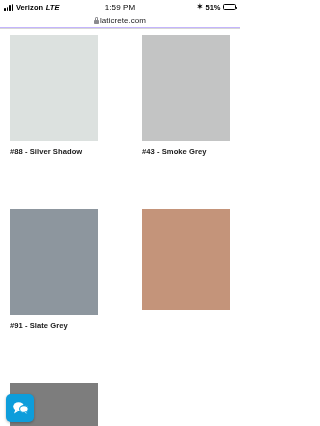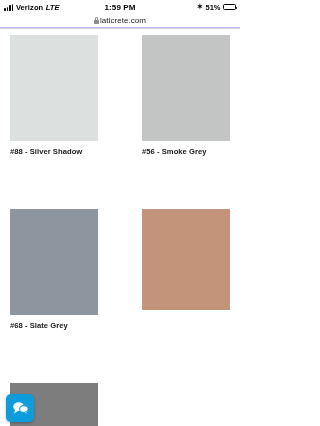--- a/index.html
+++ b/index.html
@@ -24,21 +24,21 @@
 
   .signal { display: flex; align-items: flex-end; gap: 1px; height: 7px; }
   .signal i { display: block; width: 1.6px; background: #000; border-radius: .4px; }
   .signal i:nth-child(1) { height: 2.5px; }
   .signal i:nth-child(2) { height: 4px; }
   .signal i:nth-child(3) { height: 5.5px; }
   .signal i:nth-child(4) { height: 7px; }
 
   .carrier { font-size: 7.5px; letter-spacing: .1px; }
   .lte { font-size: 7.5px; letter-spacing: .1px; font-style: italic; }
-  .clock { font-size: 8px; font-weight: bold; letter-spacing: .1px; }
+  .clock { font-size: 8px; font-weight: normal; letter-spacing: .1px; }
   .bt { font-size: 7.5px; line-height: 1; }
   .batt-pct { font-size: 7.5px; }
   .batt-shell {
     width: 13px; height: 6.5px; border: .8px solid #000; border-radius: 1.6px;
     position: relative; padding: .8px;
   }
   .batt-fill { height: 100%; background: #000; border-radius: .5px; }
   .batt-shell::after {
     content: ""; position: absolute; right: -2.2px; top: 1.8px;
     width: 1.3px; height: 2.6px; background: #000; border-radius: 0 .8px .8px 0;
@@ -140,27 +140,27 @@
   <div class="page">
     <div class="grid">
 
       <div class="cell">
         <span class="swatch" id="sw0" style="background: rgb(220, 225, 223);"></span>
         <div class="swatch-label">#88 - Silver Shadow</div>
       </div>
 
       <div class="cell">
         <span class="swatch" id="sw1" style="background: rgb(195, 196, 196);"></span>
-        <div class="swatch-label">#56 - Smoke Grey</div>
+        <div class="swatch-label">#43 - Smoke Grey</div>
       </div>
 
 
       <div class="cell">
         <span class="swatch" id="sw3" style="background: rgb(141, 150, 158);"></span>
-        <div class="swatch-label">#68 - Slate Grey</div>
+        <div class="swatch-label">#91 - Slate Grey</div>
       </div>
 
       <div class="cell partial">
         <span class="swatch" id="sw4" style="background: rgb(196, 148, 122);"></span>
       </div>
 
       <div class="cell partial">
         <span class="swatch" id="sw5" style="background: rgb(125, 125, 125);"></span>
       </div>
 

